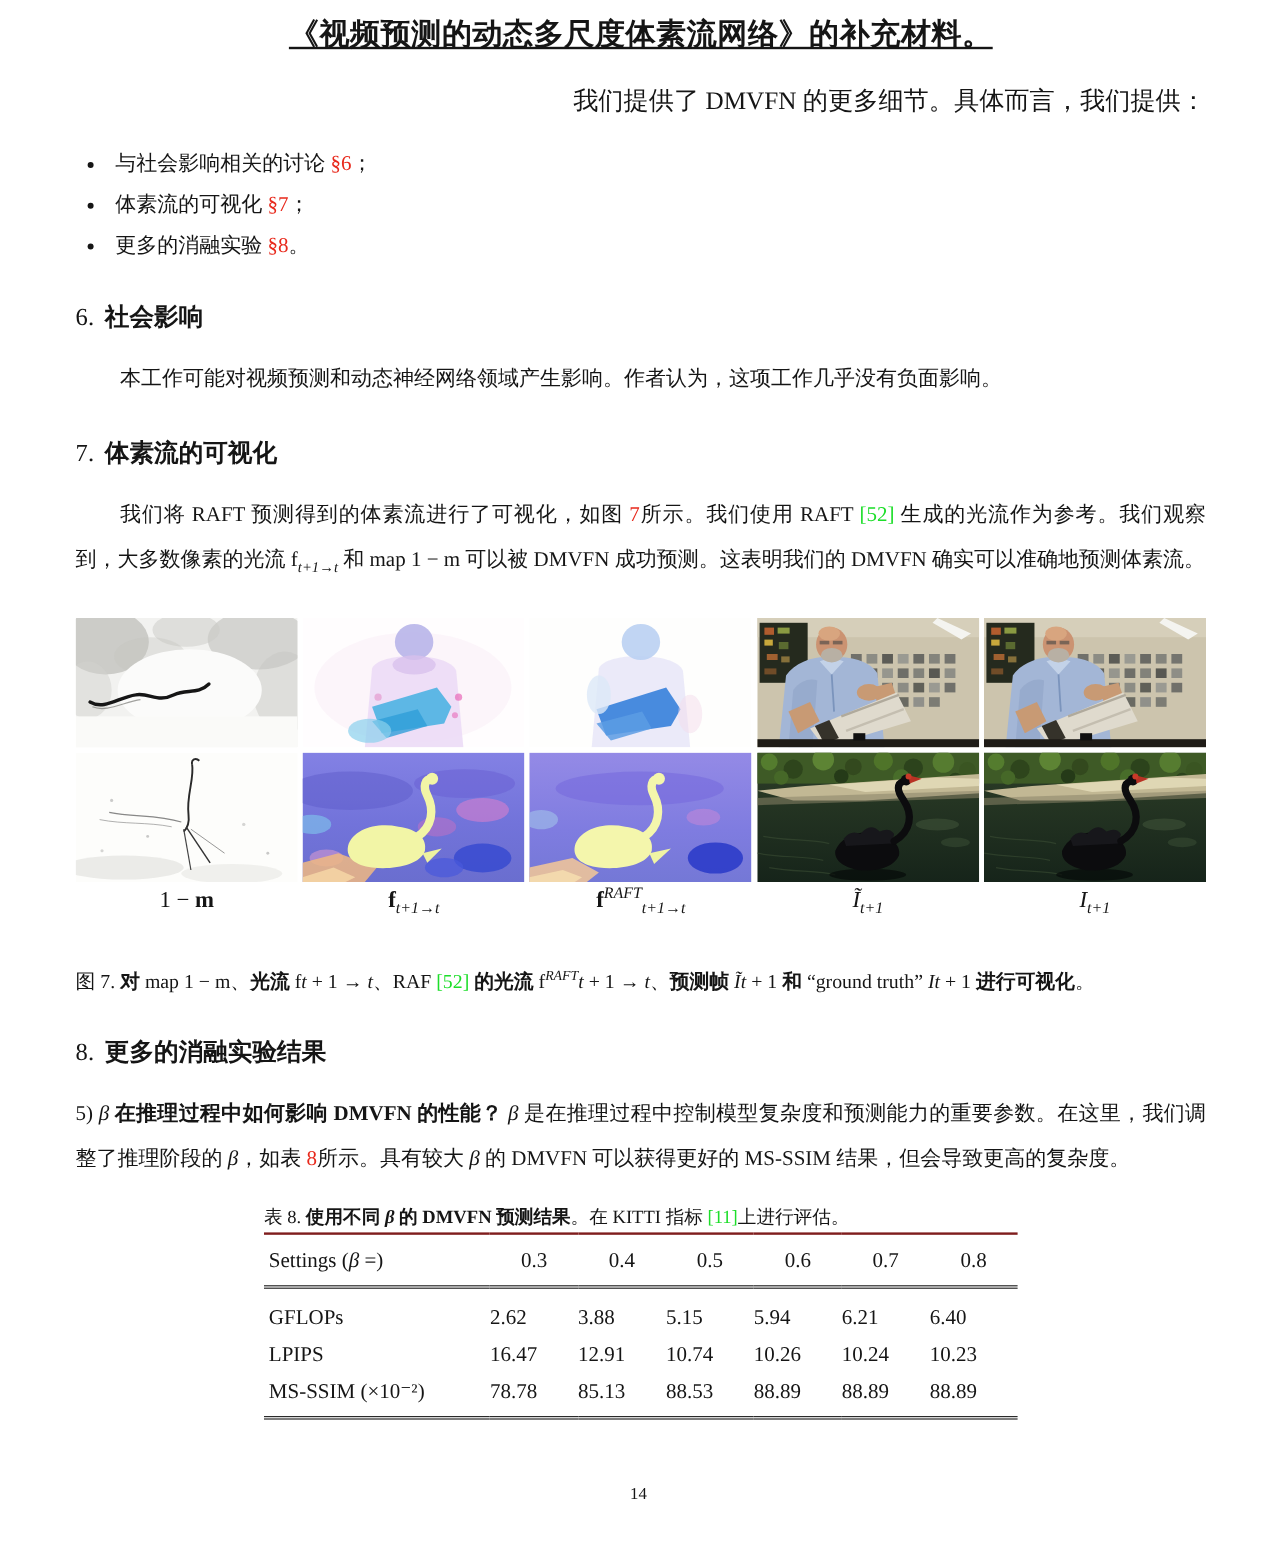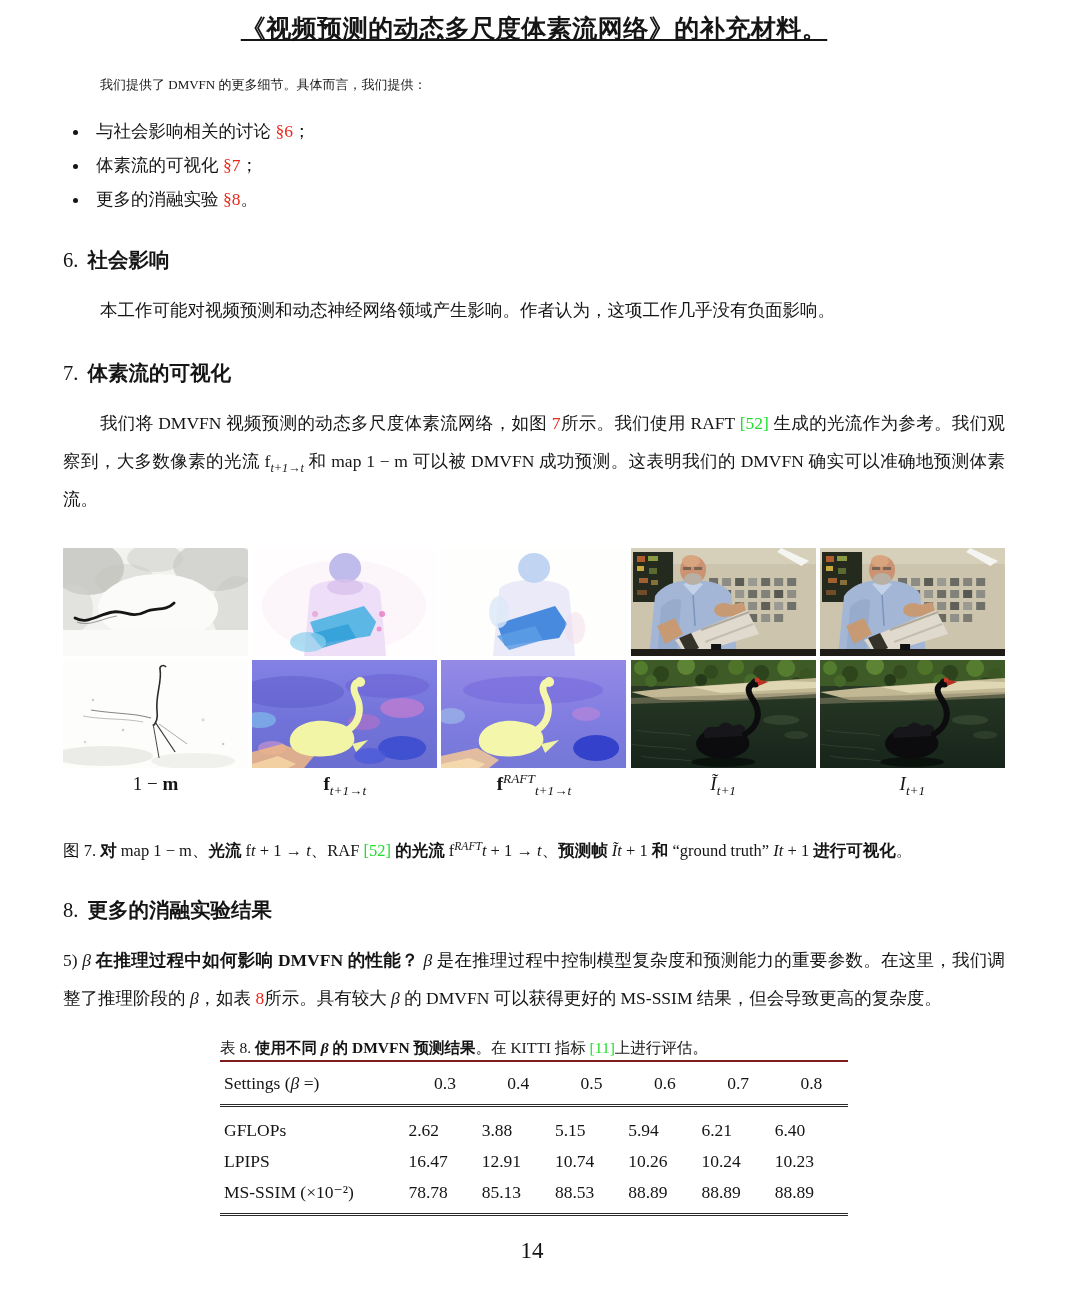--- a/index.html
+++ b/index.html
@@ -21,23 +21,24 @@
   .title {
     padding-top: 12px;
     text-align: center;
     font-size: 25px;
     font-weight: 700;
     letter-spacing: 0.5px;
     text-decoration: underline;
   }
   .intro-p {
     margin-top: 26px;
-    font-size: 13px;
+    font-size: 21px;
     line-height: 27px;
     text-indent: 37px;
+    text-align: right;
   }
   ul.toc {
     margin: 16px 0 0 0;
     padding-left: 27px;
     list-style: disc;
   }
   ul.toc li {
     font-size: 17.5px;
     line-height: 34px;
     padding-left: 6px;
@@ -123,21 +124,21 @@
   table.tbl8 td { text-align: left; padding: 5px 0; }
   table.tbl8 tbody tr:first-child td { padding-top: 13px; }
   table.tbl8 tbody tr:last-child td {
     padding-bottom: 10px;
     border-bottom: 3px double #2a2a2a;
   }
   .page-number {
     position: absolute;
     top: 1238px; left: 0; right: 4px;
     text-align: center;
-    font-size: 23px;
+    font-size: 14px;
   }
   .defs-holder { position: absolute; width: 0; height: 0; overflow: hidden; }
 </style>
 </head>
 <body>
 
 <div class="defs-holder">
 <svg xmlns="http://www.w3.org/2000/svg" width="0" height="0">
   <defs>
     <linearGradient id="gpurple1" x1="0" y1="0" x2="0" y2="1">
@@ -348,21 +349,21 @@
   </ul>
 
   <h2 class="section">
     <span class="sec-num">6.</span><span class="sec-title">社会影响</span>
   </h2>
   <p class="para"><span>本工作可能对视频预测和动态神经网络领域产生影响。作者认为，这项工作几乎没有负面影响。</span></p>
 
   <h2 class="section">
     <span class="sec-num">7.</span><span class="sec-title">体素流的可视化</span>
   </h2>
-  <p class="para"><span>我们将 DMVFN 视频预测的动态多尺度体素流网络，如图 </span><span class="ref-red">7</span><span>所示。我们使用 RAFT </span><span class="ref-green">[52]</span><span> 生成的光流作为参考。我们观察到，大多数像素的光流 f</span><span class="sub mi">t+1→t</span><span> 和 map 1 − m 可以被 DMVFN 成功预测。这表明我们的 DMVFN 确实可以准确地预测体素流。</span></p>
+  <p class="para"><span>我们将 RAFT 预测得到的体素流进行了可视化，如图 </span><span class="ref-red">7</span><span>所示。我们使用 RAFT </span><span class="ref-green">[52]</span><span> 生成的光流作为参考。我们观察到，大多数像素的光流 f</span><span class="sub mi">t+1→t</span><span> 和 map 1 − m 可以被 DMVFN 成功预测。这表明我们的 DMVFN 确实可以准确地预测体素流。</span></p>
 
   <figure class="fig7">
     <div class="fig-grid">
         <div class="fig-cell">
           <svg viewBox="0 0 185 108" preserveAspectRatio="none">
             <use href="#sym-map-man"></use>
           </svg>
         </div>
         <div class="fig-cell">
           <svg viewBox="0 0 185 108" preserveAspectRatio="none">

